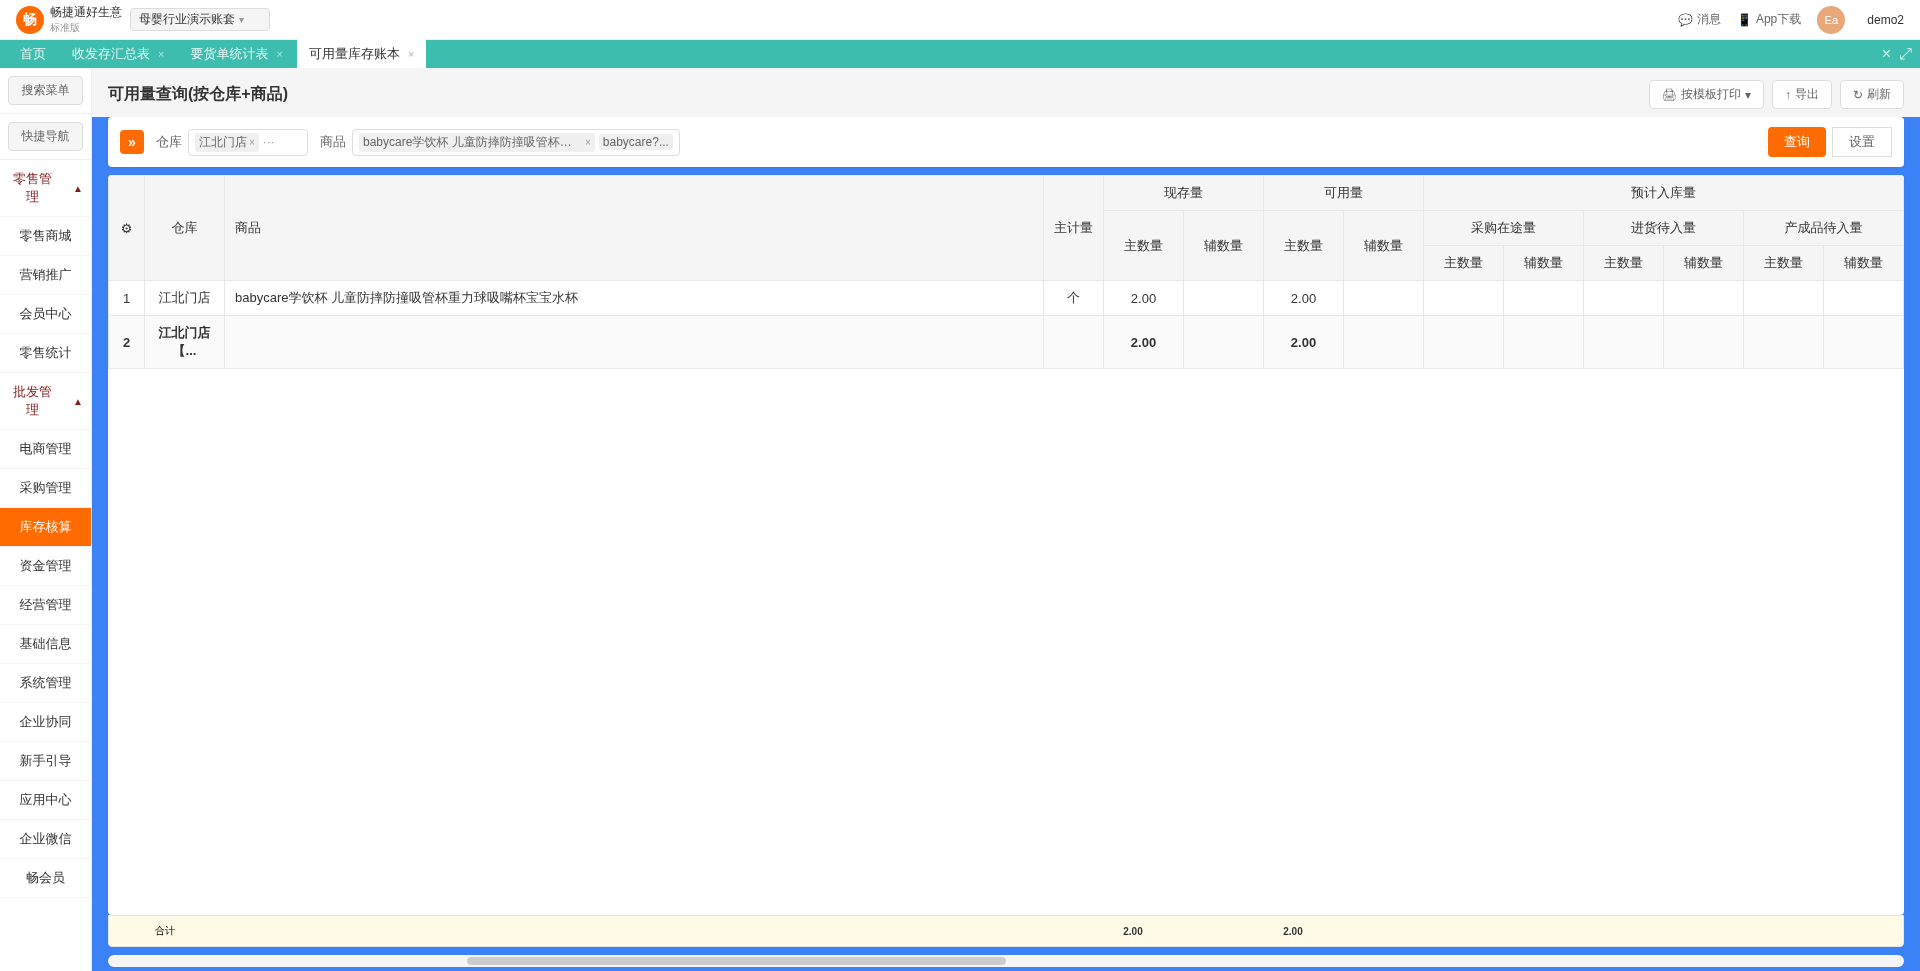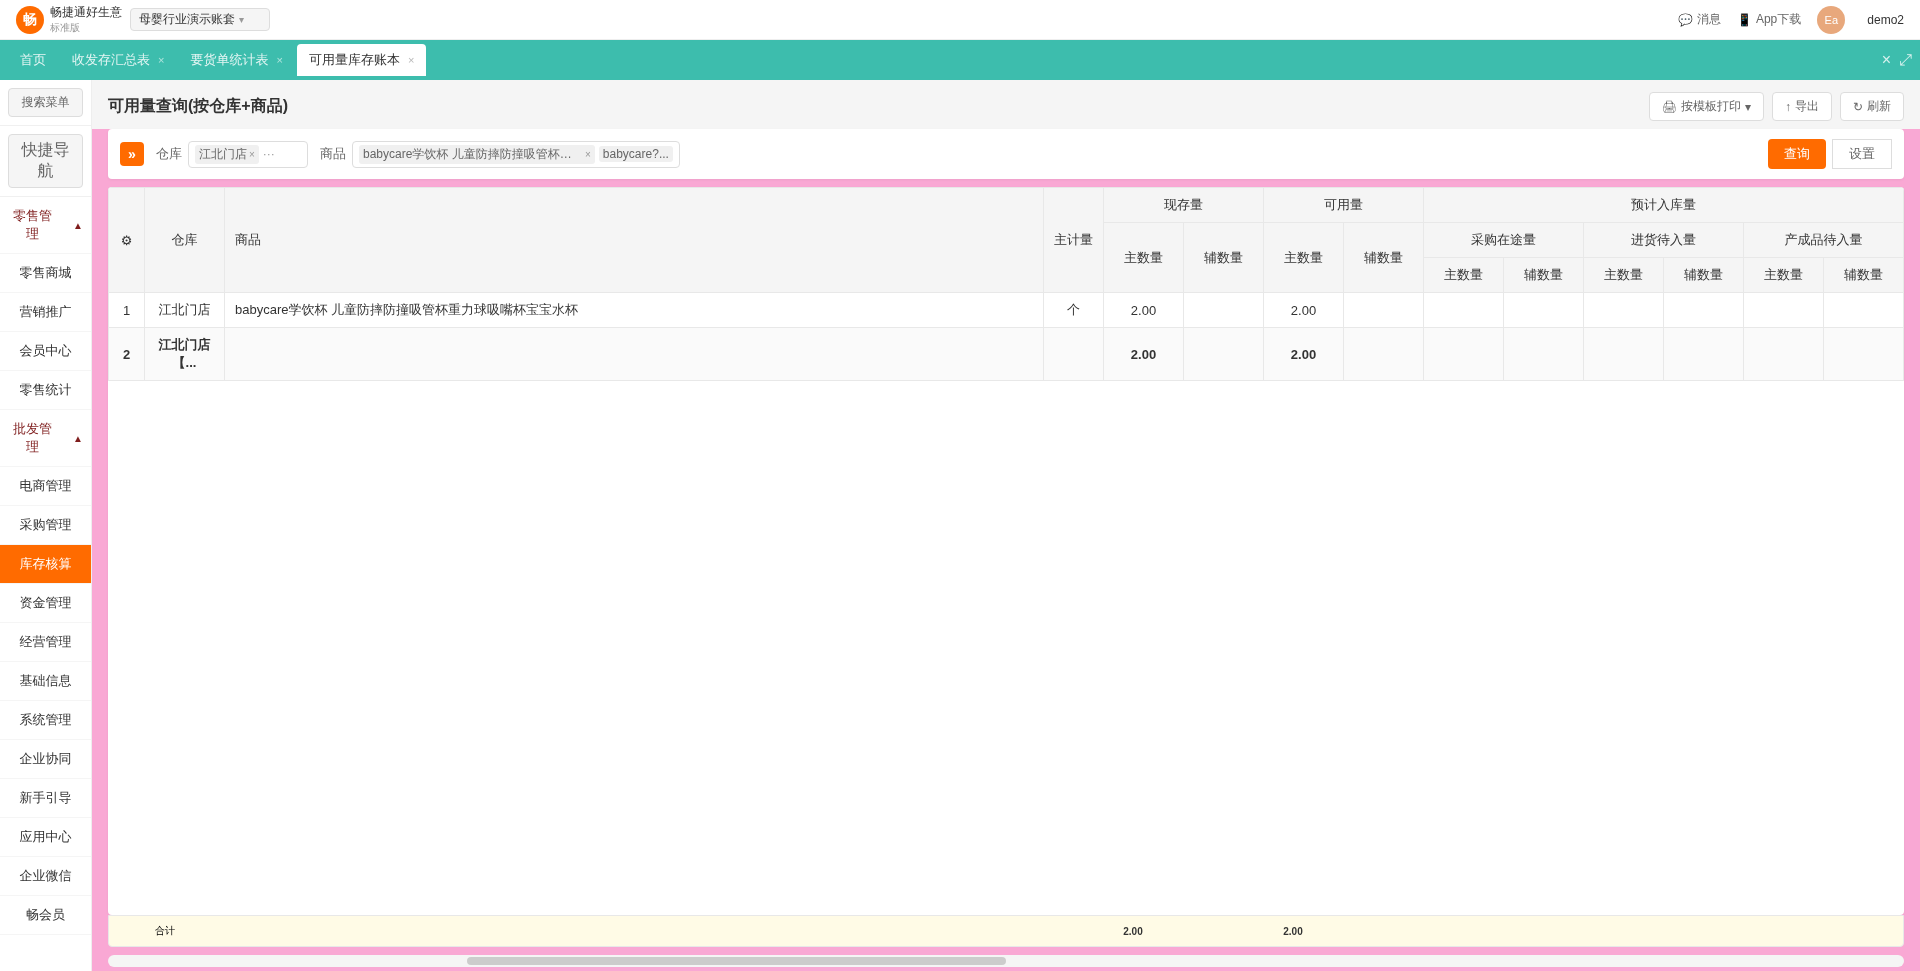--- a/index.html
+++ b/index.html
@@ -21,21 +21,21 @@
     .logo-icon { width: 28px; height: 28px; background: #ff6b00; border-radius: 50%; display: flex; align-items: center; justify-content: center; color: white; font-size: 14px; font-weight: bold; }
     .industry-selector { display: flex; align-items: center; gap: 4px; background: #f5f5f5; border: 1px solid #ddd; border-radius: 4px; padding: 2px 8px; cursor: pointer; font-size: 12px; color: #333; min-width: 140px; }
     .top-header-right { display: flex; align-items: center; gap: 16px; }
     .header-action { display: flex; align-items: center; gap: 4px; color: #666; font-size: 12px; cursor: pointer; }
     .user-avatar { width: 28px; height: 28px; border-radius: 50%; background: #e8a87c; display: flex; align-items: center; justify-content: center; color: white; font-size: 11px; overflow: hidden; }
     .user-name { font-size: 12px; color: #333; }
 
     
     .nav-tabs-bar {
       background: #3dbdad;
-      height: 40px;
+      height: 28px;
       display: flex;
       align-items: center;
       padding: 0 8px;
       gap: 2px;
       flex-shrink: 0;
     }
     .nav-tab {
       height: 32px;
       padding: 0 12px;
       display: flex;
@@ -89,21 +89,21 @@
     .sidebar-nav-btn {
       padding: 8px;
       border-bottom: 1px solid #f0f0f0;
     }
     .sidebar-nav-btn-inner {
       width: 100%;
       padding: 5px;
       background: #f5f5f5;
       border: 1px solid #ddd;
       border-radius: 4px;
-      font-size: 16px;
+      font-size: 12px;
       color: #666;
       cursor: pointer;
       text-align: center;
     }
     .sidebar-item {
       padding: 10px 8px;
       font-size: 13px;
       color: #333;
       cursor: pointer;
       text-align: center;
@@ -123,21 +123,21 @@
       gap: 16px;
     }
     .arrow-icon { font-size: 10px; }
 
     
     .content-area {
       flex: 1;
       display: flex;
       flex-direction: column;
       overflow: hidden;
-      background: #f9a8d4;
+      background: #3b82f6;
     }
 
     
     .page-header {
       background: #f5f5f5;
       padding: 12px 16px 8px;
       display: flex;
       align-items: center;
       justify-content: space-between;
       flex-shrink: 0;

